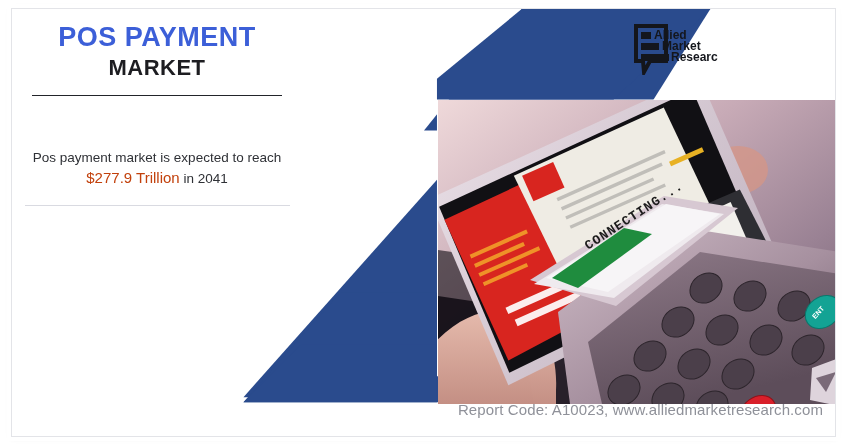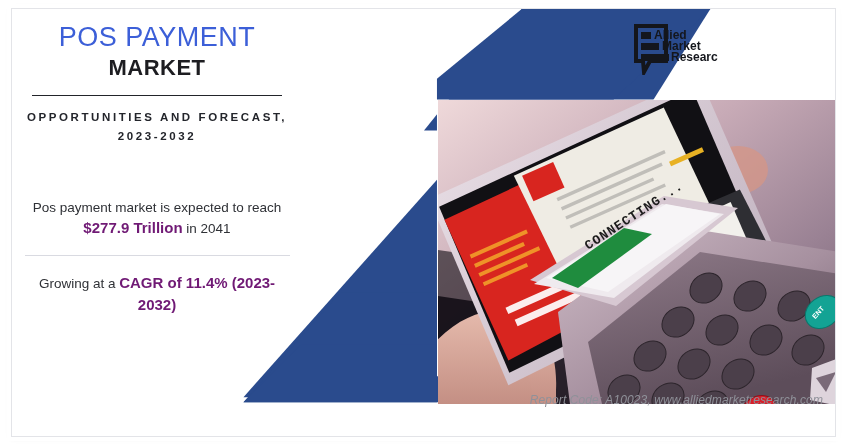--- a/index.html
+++ b/index.html
@@ -42,21 +42,21 @@
     width:290px;
     padding:0;
   }
   .title-block{
     text-align:center;
     padding-top:14px;
   }
   .title-line1{
     display:block;
     font-size:27px;
-    font-weight:normal;
+    font-weight:bold;
     letter-spacing:.5px;
     color:#3c5fd8;
     line-height:1.08;
   }
   .title-line2{
     display:block;
     font-size:22px;
     font-weight:bold;
     letter-spacing:.5px;
     color:#1d1d21;
@@ -83,22 +83,22 @@
   .stat{
     text-align:center;
     color:#2f3136;
     font-size:13.5px;
     line-height:1.45;
     padding:0 14px;
   }
   .stat-1{ margin-top:52px; }
   .stat-2{ margin-top:16px; }
   .stat b{
-    color:#701a75;
-    font-weight:bold;
+    color:#c2410c;
+    font-weight:normal;
     font-size:15px;
   }
   .stat-rule{
     width:265px;
     height:0;
     border-top:1px solid #d9dae1;
     margin:16px auto 0 auto;
   }
 
   
@@ -109,26 +109,25 @@
     width:401px;
     height:304px;
     overflow:hidden;
     background:#2a1f25;
   }
   .photo svg{display:block;}
 
   .caption{
     position:absolute;
     right:12px;
-    top:384px;
-    font-size:12px;
+    top:392px;
+    font-size:15px;
     color:#8f9199;
     letter-spacing:.1px;
     white-space:nowrap;
-    font-style:italic;
   }
 
   
   .logo{
     position:absolute;
     left:620px;
     top:14px;
     width:86px;
     height:52px;
   }
@@ -171,31 +170,27 @@
 
     <div class="left-col">
 
       <div class="title-block">
         <span class="title-line1">POS PAYMENT</span>
         <span class="title-line2">MARKET</span>
       </div>
 
       <div class="title-rule"></div>
 
-      <div class="subtitle">OPPORTUNITIES AND FORECAST, 2023-2032</div>
 
       <div class="stat stat-1">
         <span>Pos payment market is expected to reach </span><b>$277.9 Trillion</b><span> in 2041</span>
       </div>
 
       <div class="stat-rule"></div>
 
-      <div class="stat stat-2">
-        <span>Growing at a </span><b>CAGR of 11.4% (2023-2032)</b><span></span>
-      </div>
     </div>
 
     <div class="photo">
       <svg viewBox="0 0 401 304" width="401" height="304">
         <defs>
           <linearGradient id="bgGrad" x1="0" y1="0" x2="1" y2="1">
             <stop offset="0%" stop-color="#efd9da"></stop>
             <stop offset="38%" stop-color="#c7aab6"></stop>
             <stop offset="70%" stop-color="#9a8294"></stop>
             <stop offset="100%" stop-color="#6d5a6a"></stop>

